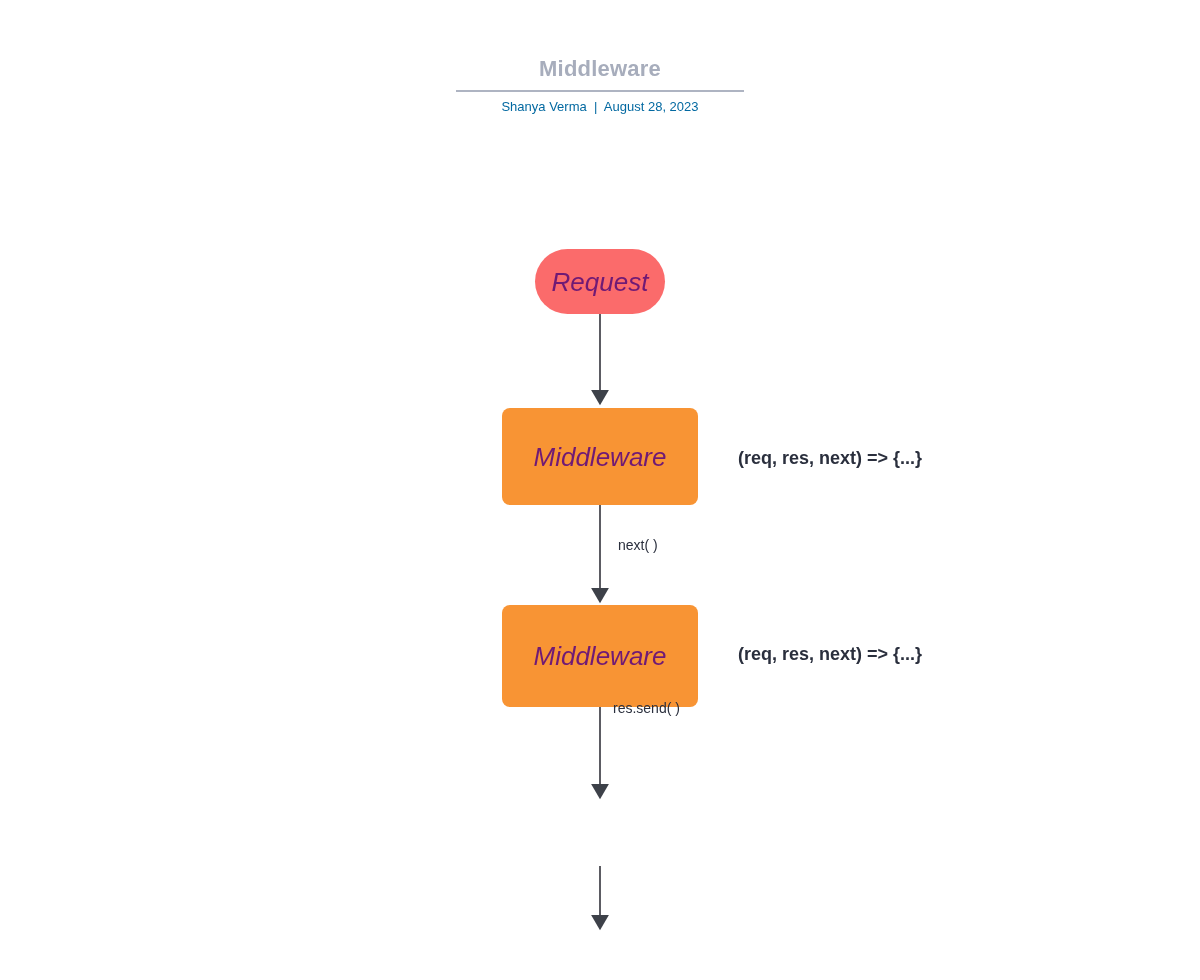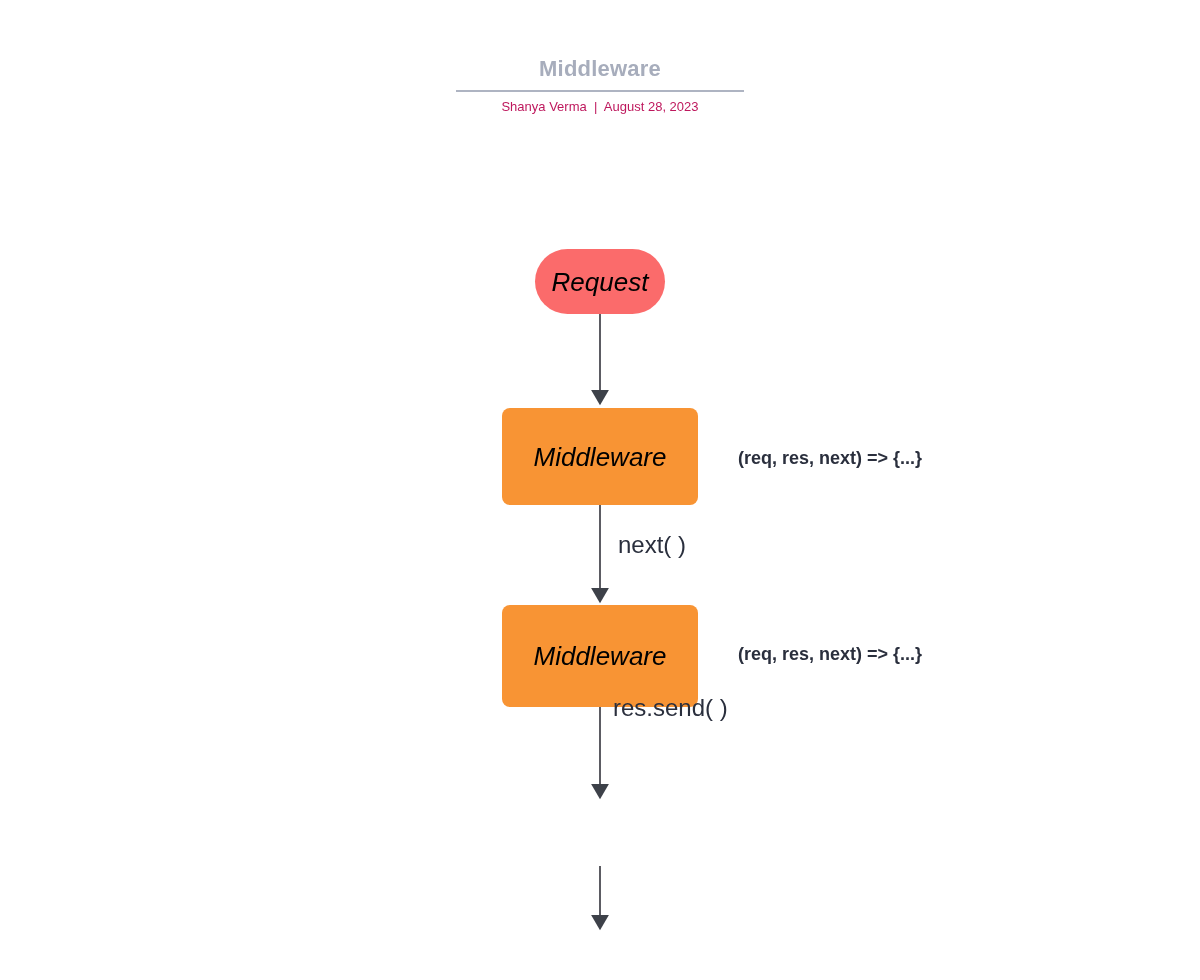--- a/index.html
+++ b/index.html
@@ -33,21 +33,21 @@
   }
   #title-rule {
     width: 288px;
     height: 2px;
     background: #aeb4c2;
     margin: 8px auto 0 auto;
   }
   #byline {
     margin-top: 7px;
     font-size: 13px;
-    color: #be185d;
+    color: #0369a1;
     line-height: 16px;
     white-space: pre;
   }
 
   
   #diagram {
     position: absolute;
     left: 0;
     top: 0;
     width: 1200px;
@@ -57,21 +57,21 @@
     position: absolute;
     left: 0;
     top: 0;
   }
 
   .node {
     position: absolute;
     display: flex;
     align-items: center;
     justify-content: center;
-    color: #000000;
+    color: #701a75;
     font-style: italic;
     font-size: 26px;
     line-height: 1;
     box-sizing: border-box;
     user-select: none;
   }
   .node-terminal {
     background: #fb6b6b;
     border-radius: 34px;
   }
@@ -83,21 +83,21 @@
   .side-note {
     position: absolute;
     font-size: 18px;
     color: #2a2f3d;
     line-height: 22px;
     white-space: nowrap;
     font-weight: bold;
   }
   .edge-label {
     position: absolute;
-    font-size: 24px;
+    font-size: 14px;
     color: #2a2f3d;
     line-height: 24px;
     white-space: nowrap;
   }
 </style>
 </head>
 <body>
 
 <div id="article-header">
   <div id="page-title">Middleware</div>

